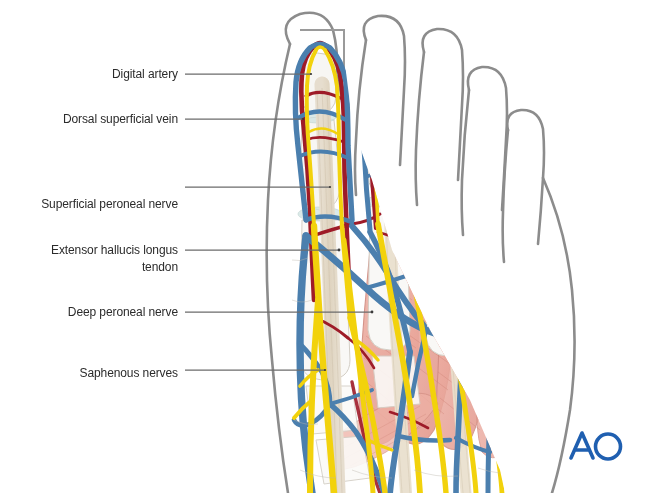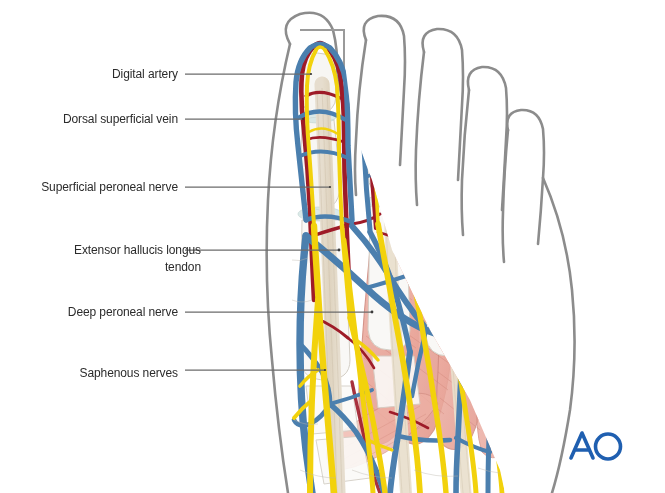--- a/index.html
+++ b/index.html
@@ -387,23 +387,23 @@
       <circle cx="372" cy="312" r="1.4"></circle>
       <circle cx="325" cy="370" r="1.1"></circle>
     </g>
 
   </svg>
 
   <div class="label-text" style="right:487px; top:66px;">Digital artery</div>
 
   <div class="label-text" style="right:487px; top:111px;text-align:right;">Dorsal superficial vein</div>
 
-  <div class="label-text" style="right:487px; top:179px;">Superficial peroneal nerve</div>
-
-  <div class="label-text" style="right:464px; top:242px;margin-left:46px;">Extensor hallucis longus tendon</div>
+  <div class="label-text" style="right:487px; top:196px;">Superficial peroneal nerve</div>
+
+  <div class="label-text" style="right:487px; top:242px;margin-left:46px;">Extensor hallucis longus tendon</div>
 
   <div class="label-text" style="right:487px; top:304px;">Deep peroneal nerve</div>
 
   <div class="label-text" style="right:487px; top:365px;">Saphenous nerves</div>
 
   <svg class="ao-logo" viewBox="0 0 56 34">
     <g fill="none" stroke="#1f5fb0" stroke-width="3.6" stroke-linecap="round" stroke-linejoin="round">
       <path d="M4 30 L15 5 L26 30"></path>
       <path d="M9 22 L21 22"></path>
       <circle cx="41" cy="18.5" r="12.5"></circle>

